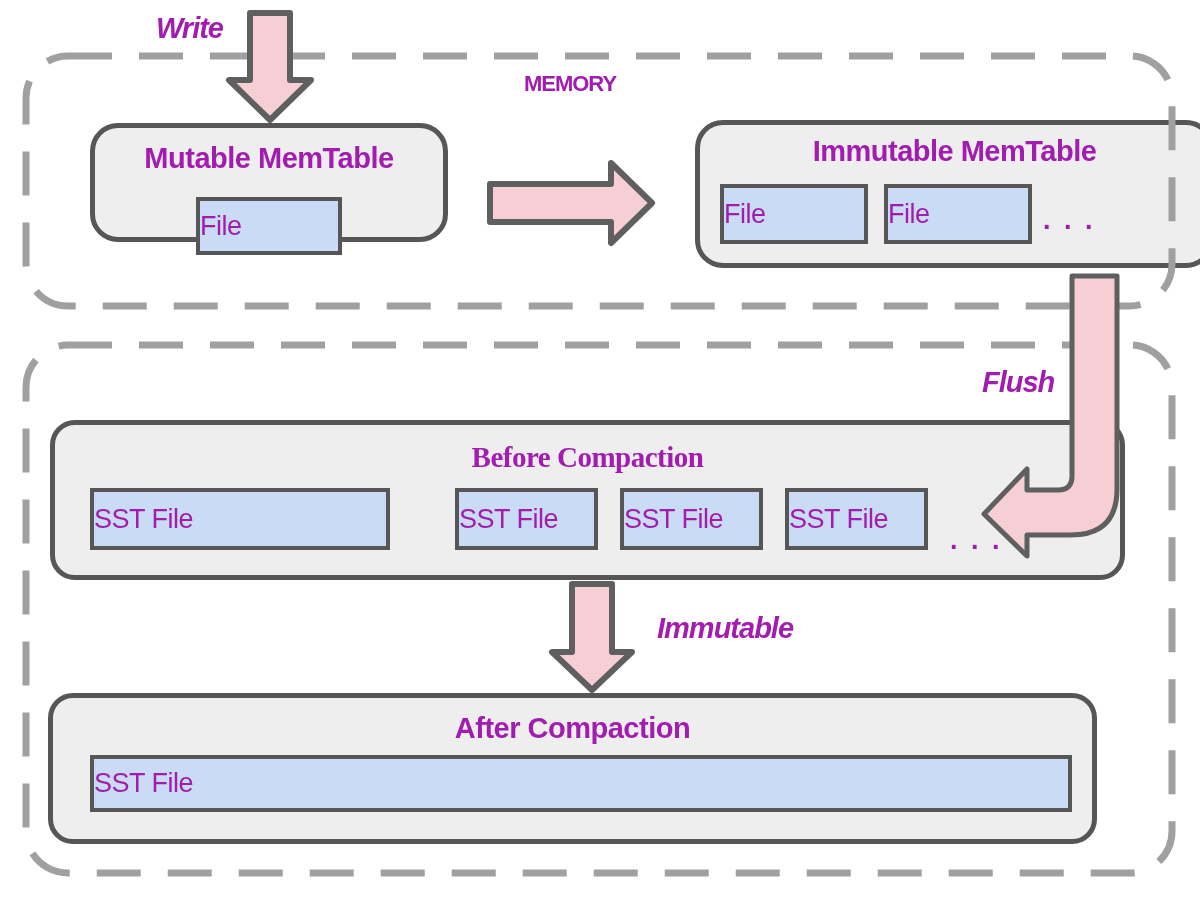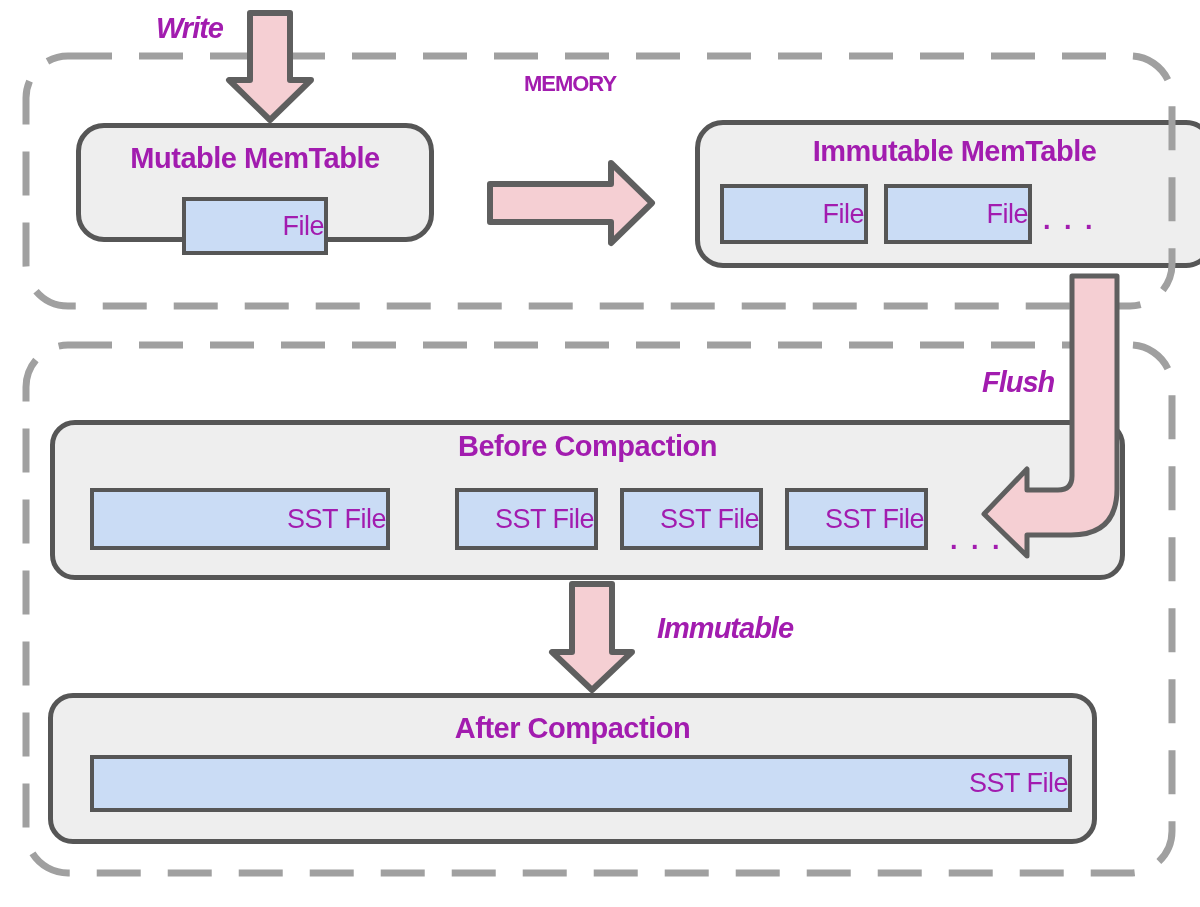--- a/index.html
+++ b/index.html
@@ -23,58 +23,58 @@
     position:absolute;z-index:2;box-sizing:border-box;background:#eeeeee;
     border:5px solid #565656;border-radius:28px;
   }
   .node--compaction{border-radius:25px;}
   .node-title{
     text-align:center;font-weight:bold;font-size:29px;letter-spacing:-0.5px;
     white-space:nowrap;
   }
   .file{
     position:absolute;box-sizing:border-box;background:#cadcf5;border:4px solid #565656;
-    display:flex;align-items:center;justify-content:flex-end;
+    display:flex;align-items:center;justify-content:flex-start;
     font-size:27px;letter-spacing:-0.5px;white-space:nowrap;
   }
   .dots{
     position:absolute;font-size:27px;font-weight:bold;letter-spacing:3px;white-space:nowrap;
   }
 </style>
 </head>
 <body>
 
 <div class="stage">
 
   <div class="flow-label" style="left:156px;top:12px;">Write</div>
   <div class="flow-label" style="left:982px;top:366px;">Flush</div>
   <div class="flow-label" style="left:657px;top:612px;">Immutable</div>
 
   <div class="section-title" style="left:420px;top:71px;width:300px;text-align:center;">MEMORY</div>
 
-  <div class="node" style="left:76px;top:123px;width:358px;height:119px;">
+  <div class="node" style="left:90px;top:123px;width:358px;height:119px;">
     <div class="node-title" style="margin-top:14px;">Mutable MemTable</div>
     <div class="file" style="left:101px;top:69px;width:146px;height:58px;">
       <span>File</span>
     </div>
   </div>
 
   <div class="node" style="left:695px;top:120px;width:519px;height:148px;">
     <div class="node-title" style="margin-top:10px;">Immutable MemTable</div>
     <div class="file" style="left:20px;top:59px;width:148px;height:60px;">
       <span>File</span>
     </div>
     <div class="file" style="left:184px;top:59px;width:148px;height:60px;">
       <span>File</span>
     </div>
     <div class="dots" style="left:343px;top:80px;">. . .</div>
   </div>
 
   <div class="node node--compaction" style="left:50px;top:420px;width:1075px;height:160px;">
-    <div class="node-title" style="margin-top:5px;">Before Compaction</div>
+    <div class="node-title" style="margin-top:16px;font-family:Liberation Serif, serif;">Before Compaction</div>
     <div class="file" style="left:35px;top:63px;width:300px;height:62px;">
       <span>SST File</span>
     </div>
     <div class="file" style="left:400px;top:63px;width:143px;height:62px;">
       <span>SST File</span>
     </div>
     <div class="file" style="left:565px;top:63px;width:143px;height:62px;">
       <span>SST File</span>
     </div>
     <div class="file" style="left:730px;top:63px;width:143px;height:62px;">

